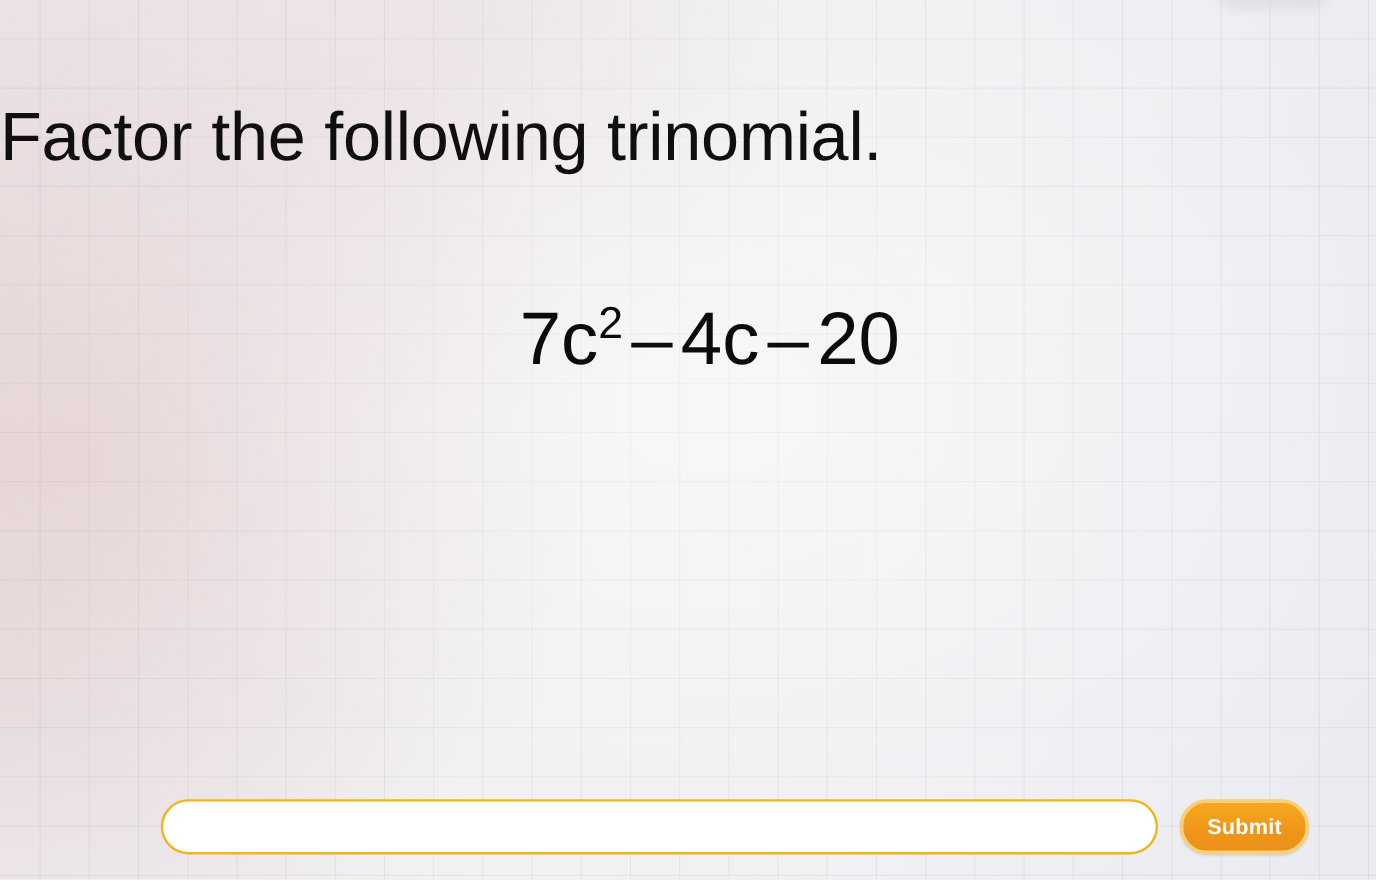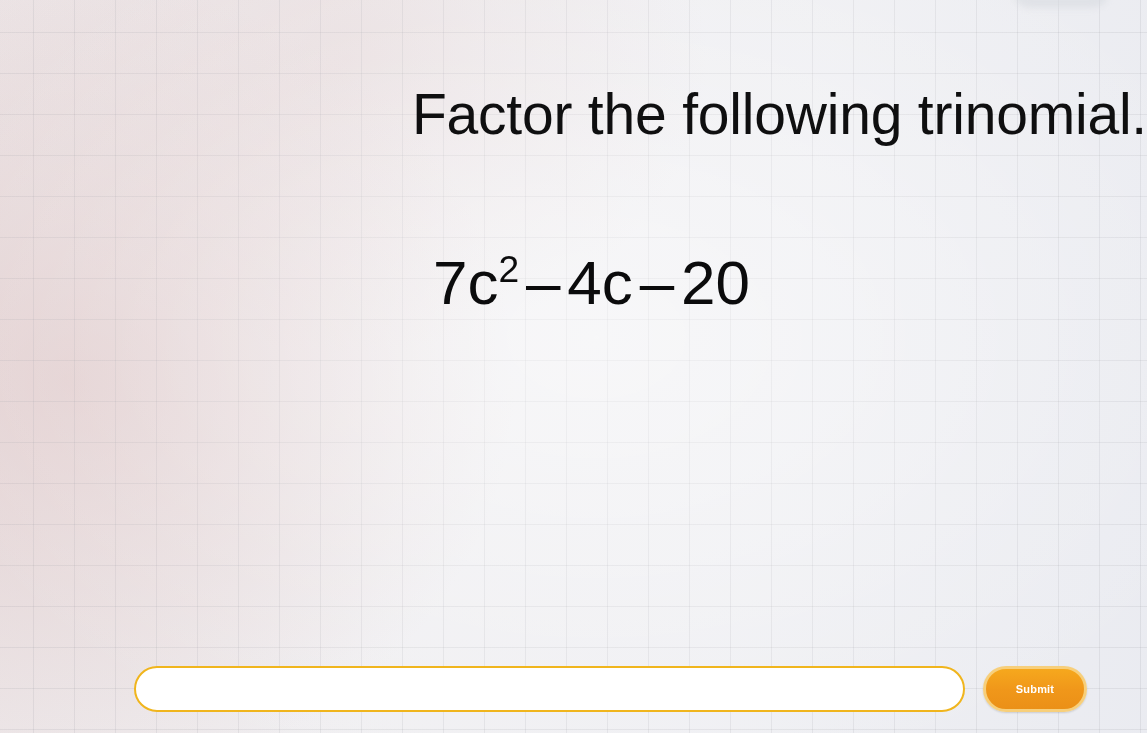--- a/index.html
+++ b/index.html
@@ -65,21 +65,21 @@
   .content {
     position: absolute;
     inset: 0;
   }
 
   .prompt-title {
     position: absolute;
     top: 84px;
     left: 0;
     right: 0;
-    text-align: right;
+    text-align: left;
     font-size: 57px;
     line-height: 1.08;
     font-weight: 400;
     color: #0f0f10;
     letter-spacing: -0.2px;
     white-space: nowrap;
   }
 
   .math-line {
     position: absolute;
@@ -168,21 +168,21 @@
   .submit-button {
     flex: 0 0 auto;
     position: relative;
     height: 46px;
     min-width: 104px;
     padding: 0 20px;
     border: 3px solid #f7cf7b;
     border-radius: 24px;
     background: linear-gradient(180deg, #f6a81d 0%, #f0971a 52%, #eb9017 100%);
     color: #ffffff;
-    font-size: 11px;
+    font-size: 18px;
     font-weight: bold;
     font-family: "Liberation Sans", sans-serif;
     letter-spacing: 0.2px;
     cursor: pointer;
     box-shadow: 0 1px 2px rgba(0,0,0,0.14);
     display: flex;
     align-items: center;
     justify-content: center;
   }
 </style>

